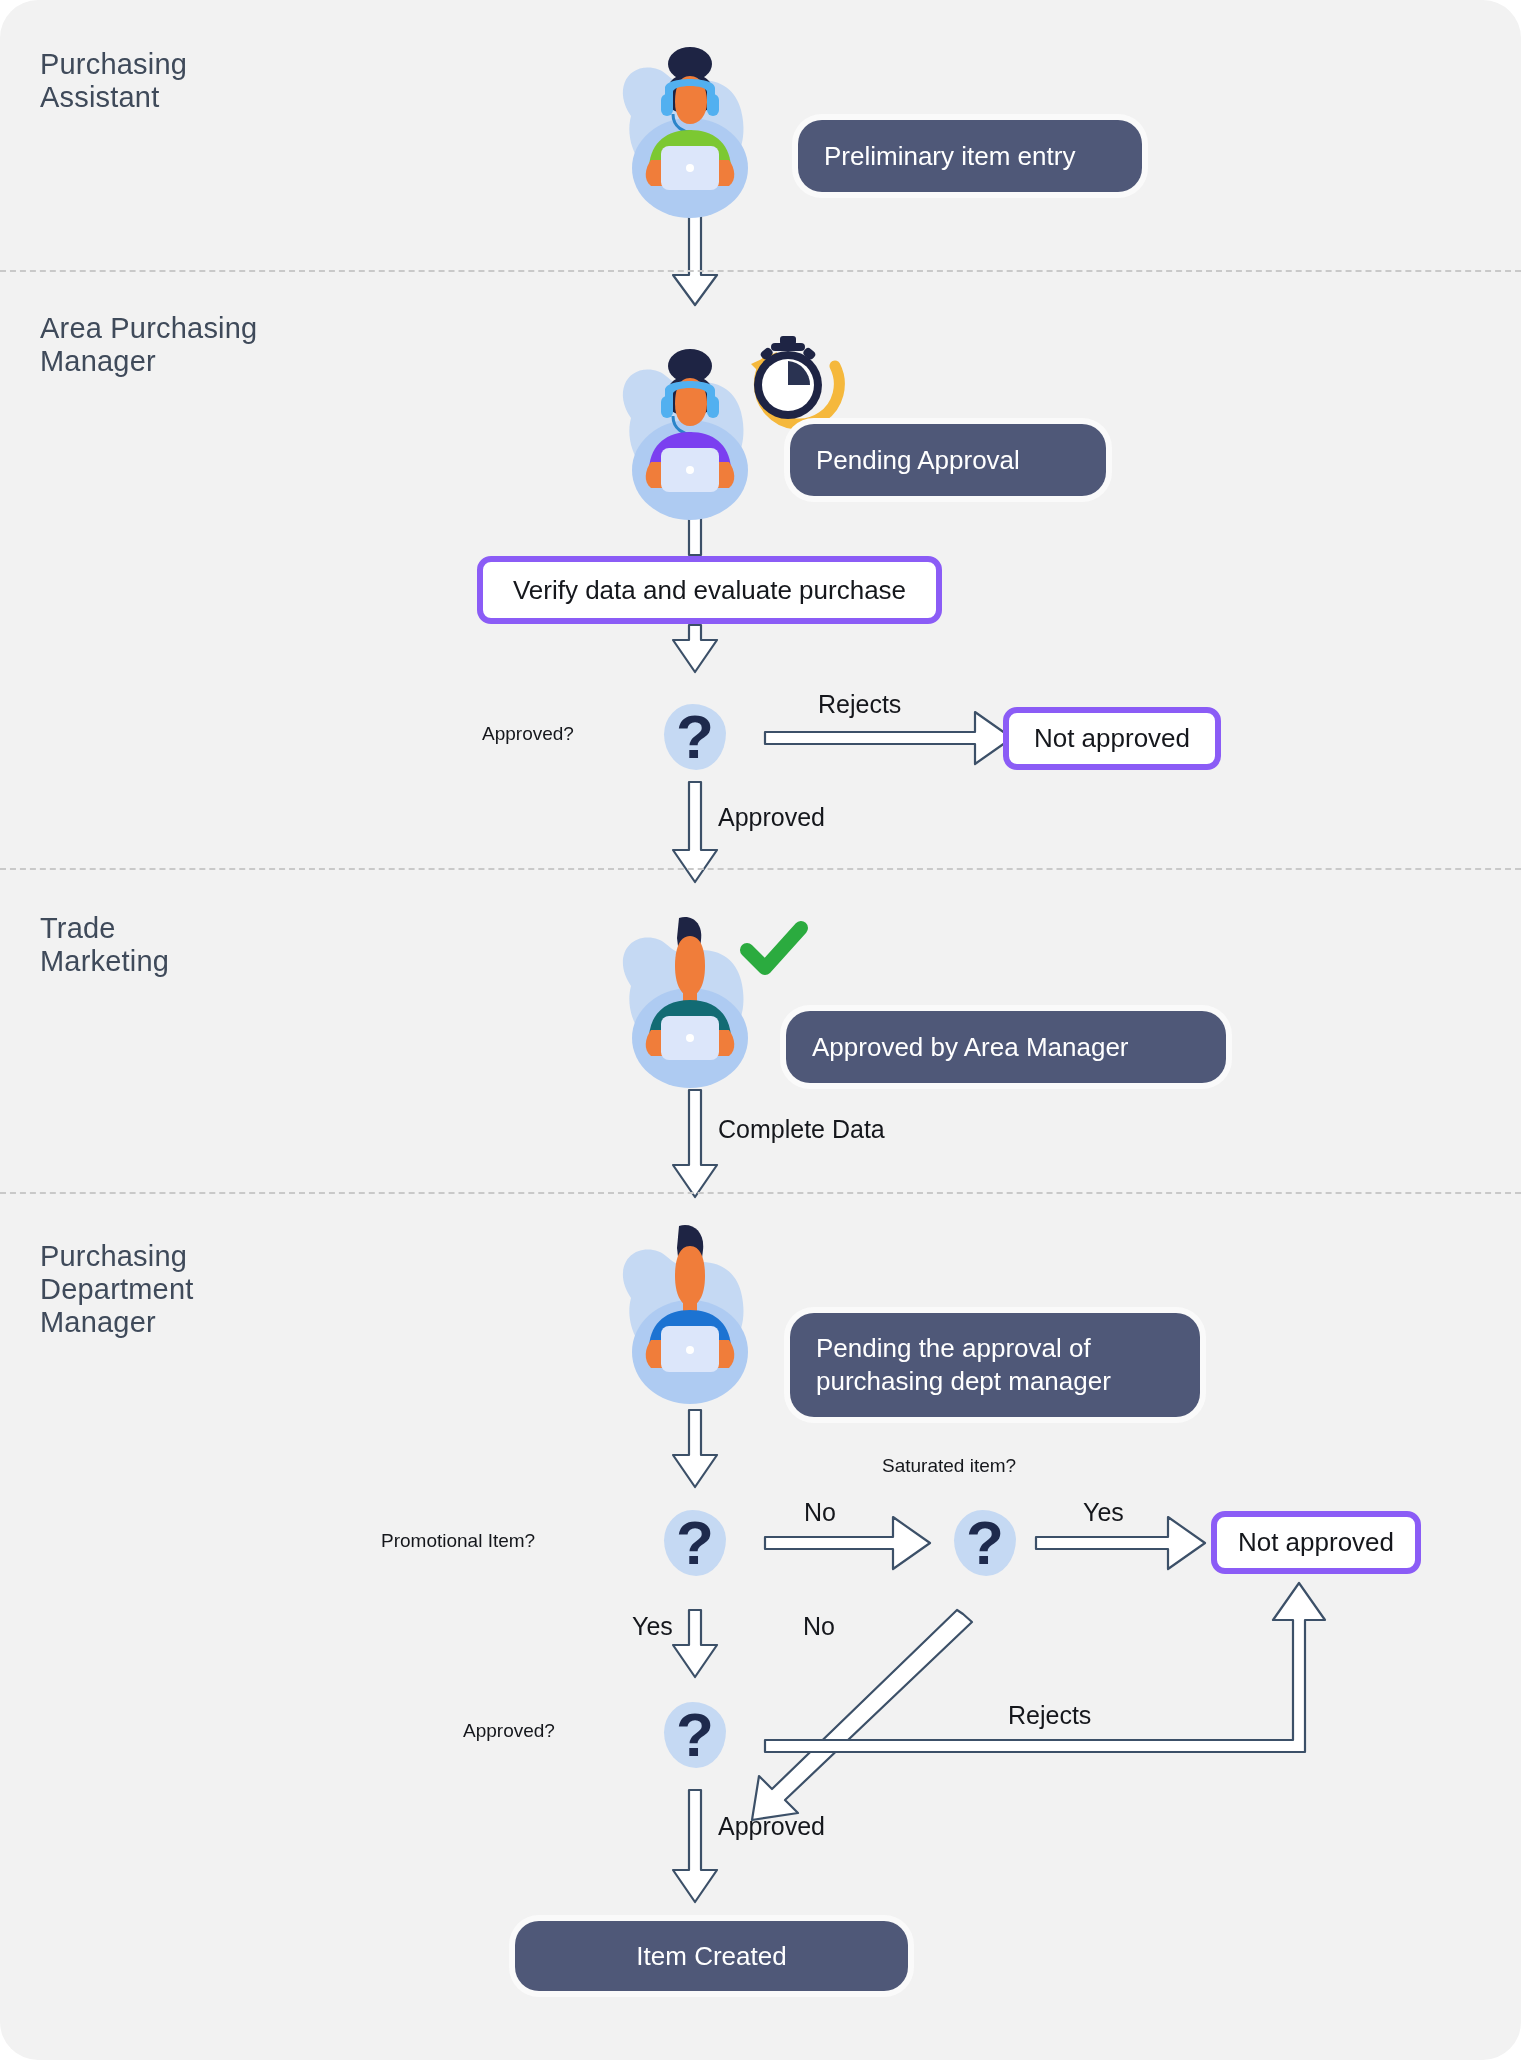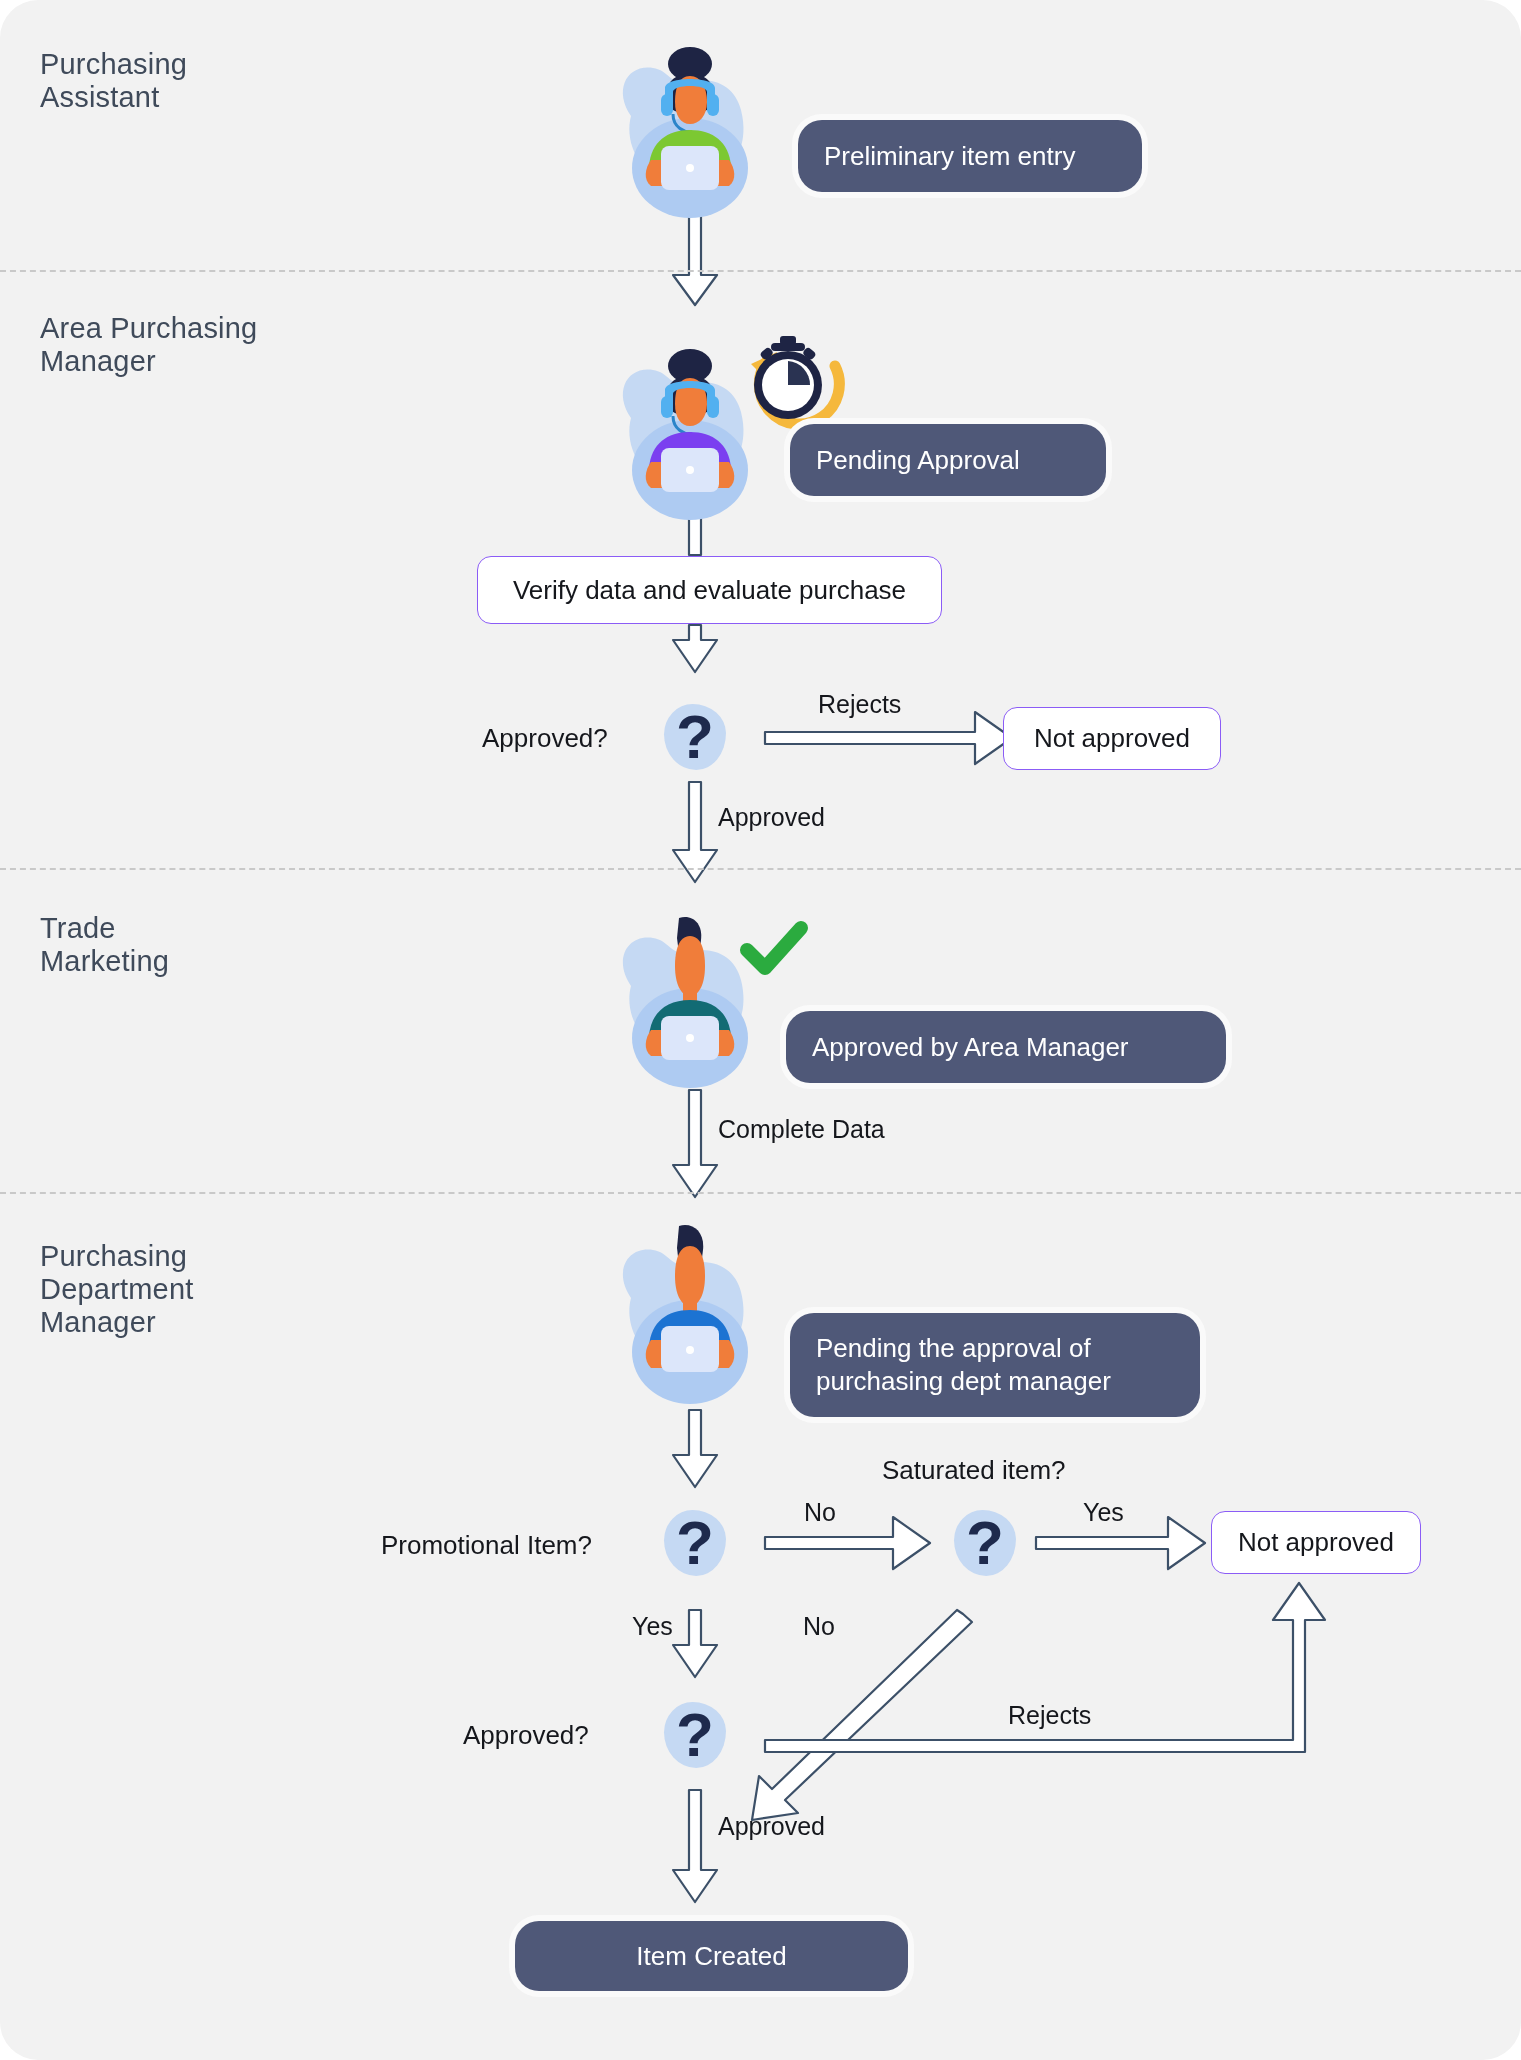--- a/index.html
+++ b/index.html
@@ -56,21 +56,21 @@
     line-height: 33px;
     padding: 0 26px;
     box-sizing: border-box;
     font-family: "Liberation Sans", sans-serif;
     white-space: pre-line;
   }
   
   .process-box {
     position: absolute;
     background: #ffffff;
-    border: 1px solid #8b5cf6;
+    border: 6px solid #8b5cf6;
     border-radius: 14px;
     display: flex;
     align-items: center;
     justify-content: center;
     color: #15171c;
     font-size: 26px;
     box-sizing: border-box;
     font-family: "Liberation Sans", sans-serif;
   }
   
@@ -103,21 +103,21 @@
   .edge-label {
     position: absolute;
     color: #15171c;
     font-size: 25px;
     font-family: "Liberation Sans", sans-serif;
     white-space: nowrap;
   }
   .node-label {
     position: absolute;
     color: #15171c;
-    font-size: 26px;
+    font-size: 19px;
     font-family: "Liberation Sans", sans-serif;
     white-space: nowrap;
   }
   
   #connectors {
     position: absolute;
     left: 0; top: 0;
     width: 1521px; height: 2060px;
     pointer-events: none;
   }

